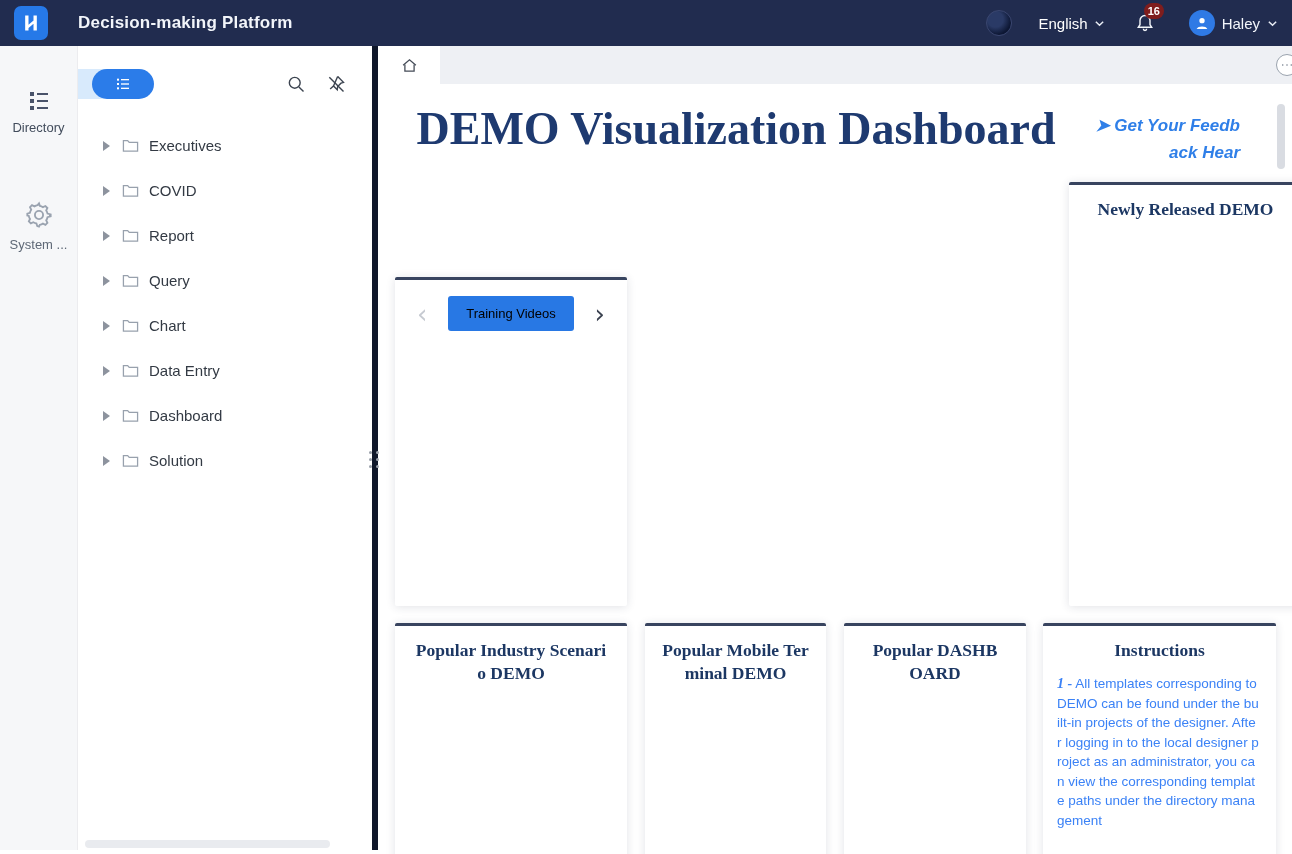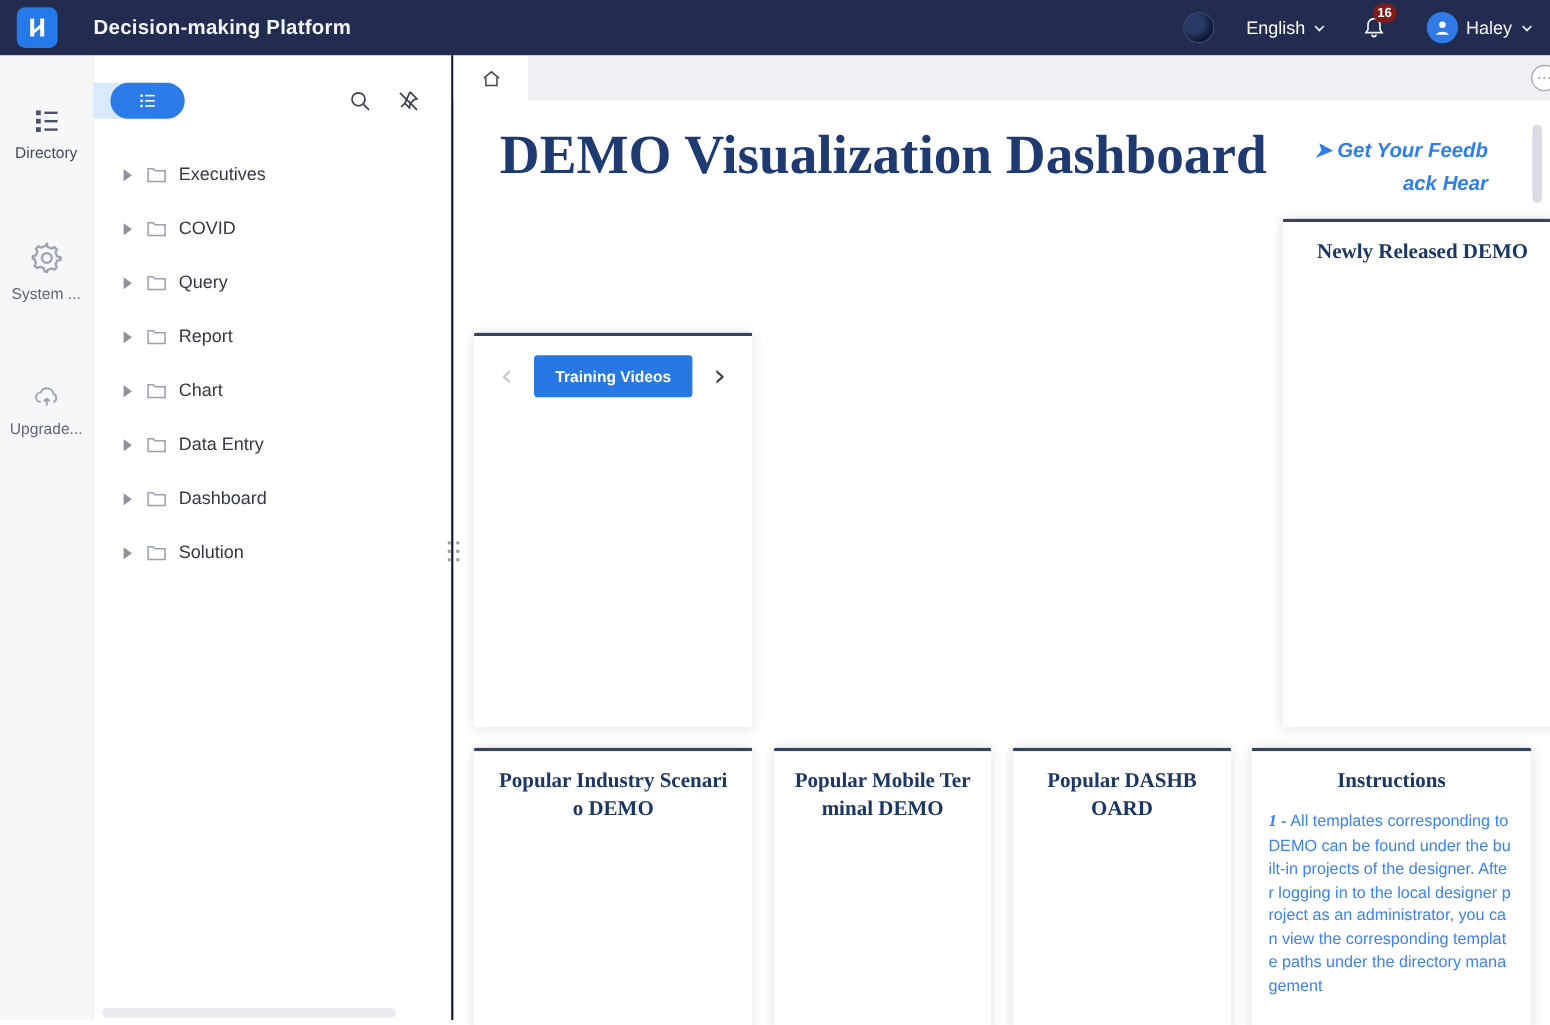--- a/index.html
+++ b/index.html
@@ -32,21 +32,21 @@
   .layout { display:flex; height:804px; }
 
   .rail { width:78px; background:#f6f7f9; border-right:1px solid #ececef;
     display:flex; flex-direction:column; align-items:center; padding-top:42px; }
   .rail-item { display:flex; flex-direction:column; align-items:center; gap:8px;
     margin-bottom:66px; cursor:pointer; width:100%; }
   .rail-item .rail-label { font-size:13px; color:#5e6876; max-width:74px; overflow:hidden;
     white-space:nowrap; }
   .rail-item.active .rail-label { color:#424c5c; }
 
-  .sidebar { width:300px; background:#fff; border-right:2px solid #0f172a;
+  .sidebar { width:300px; background:#fff; border-right:6px solid #0f172a;
     position:relative; padding-top:23px; }
   .seg-row { display:flex; align-items:center; padding:0 14px; }
   .segs { display:flex; }
   .seg { width:62px; height:30px; display:flex; align-items:center; justify-content:center; cursor:pointer; }
   .seg-list { background:#2b7ce9; border-radius:16px; z-index:2; }
   .seg-star { background:#d8eafc; border-radius:0 16px 16px 0; margin-left:-14px; padding-left:10px; }
   .seg-icons-right { margin-left:auto; display:flex; align-items:center; gap:20px; padding-right:12px; }
   .icon-btn { cursor:pointer; display:flex; align-items:center; justify-content:center; }
 
   .tree { margin-top:24px; }
@@ -90,22 +90,22 @@
   .card-industry{ left:17px;  top:539px; width:232px; height:280px; }
   .card-mobile  { left:267px; top:539px; width:181px; height:280px; }
   .card-dash    { left:466px; top:539px; width:182px; height:280px; }
   .card-instr   { left:665px; top:539px; width:233px; height:280px; }
 
   .carousel { display:flex; align-items:center; justify-content:space-between;
     padding:0 22px; margin-top:16px; }
   .car-arrow { font-size:26px; line-height:26px; cursor:pointer; font-family:"DejaVu Sans", sans-serif; }
   .car-left { color:#c6cad1; }
   .car-right { color:#3b4250; }
-  .train-btn { background:#2878e4; color:#ffffff; border:none; border-radius:3px;
-    font-size:13px; font-weight:bold; padding:10px 18px; cursor:pointer;
+  .train-btn { background:#2878e4; color:#000000; border:none; border-radius:3px;
+    font-size:13px; font-weight:normal; padding:10px 18px; cursor:pointer;
     font-family:"Liberation Sans", sans-serif; }
 
   .instr-text { margin:9px 12px 0; background:#fff; padding:3px 2px; font-size:13.5px;
     line-height:19.5px; color:#3b82f6; word-break:break-all; width:206px; }
   .instr-prefix { font-family:"Liberation Serif", serif; font-style:italic; font-weight:bold; font-size:14px; }
 
   .v-scrollbar { position:absolute; right:7px; top:20px; width:8px; height:65px;
     background:#d9dce2; border-radius:4px; cursor:pointer; }
 
   svg { display:block; }
@@ -165,27 +165,20 @@
         <rect x="10" y="12" width="11" height="2" fill="#49536a"></rect>
         <rect x="10" y="19" width="11" height="2" fill="#49536a"></rect>
       </svg>
       <span class="rail-label">Directory</span>
     </div>
     <div class="rail-item">
       <svg width="28" height="28" viewBox="0 0 24 24">
         <path d="M12 8.5A3.5 3.5 0 1 0 12 15.5 3.5 3.5 0 0 0 12 8.5zm8.5 3.5 2-.3v0l-2 .3zM12 2l.7 2.2a8 8 0 0 1 2.7 1.1l2.1-1 1.7 1.7-1 2.1a8 8 0 0 1 1.1 2.7L22 11.5v1.7l-2.7.7a8 8 0 0 1-1.1 2.7l1 2.1-1.7 1.7-2.1-1a8 8 0 0 1-2.7 1.1L12 22l-1.5-.5-.7-2.2a8 8 0 0 1-2.7-1.1l-2.1 1-1.7-1.7 1-2.1a8 8 0 0 1-1.1-2.7L2 12.5v-1.7l2.2-.7a8 8 0 0 1 1.1-2.7l-1-2.1L6 3.6l2.1 1a8 8 0 0 1 2.7-1.1z" fill="none" stroke="#9aa3b0" stroke-width="1.6"></path>
       </svg>
       <span class="rail-label">System ...</span>
-    </div>
-    <div class="rail-item">
-      <svg width="28" height="24" viewBox="0 0 24 24">
-        <path d="M7 17a4 4 0 0 1 0-8 5.5 5.5 0 0 1 10.5 1.2A3.6 3.6 0 0 1 17.5 17" fill="none" stroke="#9aa3b0" stroke-width="1.6"></path>
-        <path d="M12 20v-6m0 0-2.4 2.4M12 14l2.4 2.4" fill="none" stroke="#9aa3b0" stroke-width="1.6"></path>
-      </svg>
-      <span class="rail-label">Upgrade...</span>
     </div>
   </div>
 
   <div class="sidebar">
     <div class="seg-row">
       <div class="segs">
         <div class="seg seg-star">
           <svg width="17" height="17" viewBox="0 0 24 24">
             <path d="M12 3l2.7 5.8 6.3.7-4.7 4.3 1.3 6.2L12 16.9 6.4 20l1.3-6.2L3 9.5l6.3-.7z" fill="none" stroke="#2b7ce9" stroke-width="1.7"></path>
           </svg>
@@ -231,28 +224,28 @@
         <svg width="17" height="15" viewBox="0 0 24 20">
           <path d="M2 3h6l2.2 2.5H22V18H2z" fill="none" stroke="#98a1ad" stroke-width="1.8"></path>
         </svg>
         <span class="tree-label">COVID</span>
       </div>
       <div class="tree-item">
         <span class="caret"></span>
         <svg width="17" height="15" viewBox="0 0 24 20">
           <path d="M2 3h6l2.2 2.5H22V18H2z" fill="none" stroke="#98a1ad" stroke-width="1.8"></path>
         </svg>
+        <span class="tree-label">Report</span>
+      </div>
+      <div class="tree-item">
+        <span class="caret"></span>
+        <svg width="17" height="15" viewBox="0 0 24 20">
+          <path d="M2 3h6l2.2 2.5H22V18H2z" fill="none" stroke="#98a1ad" stroke-width="1.8"></path>
+        </svg>
         <span class="tree-label">Query</span>
-      </div>
-      <div class="tree-item">
-        <span class="caret"></span>
-        <svg width="17" height="15" viewBox="0 0 24 20">
-          <path d="M2 3h6l2.2 2.5H22V18H2z" fill="none" stroke="#98a1ad" stroke-width="1.8"></path>
-        </svg>
-        <span class="tree-label">Report</span>
       </div>
       <div class="tree-item">
         <span class="caret"></span>
         <svg width="17" height="15" viewBox="0 0 24 20">
           <path d="M2 3h6l2.2 2.5H22V18H2z" fill="none" stroke="#98a1ad" stroke-width="1.8"></path>
         </svg>
         <span class="tree-label">Chart</span>
       </div>
       <div class="tree-item">
         <span class="caret"></span>

